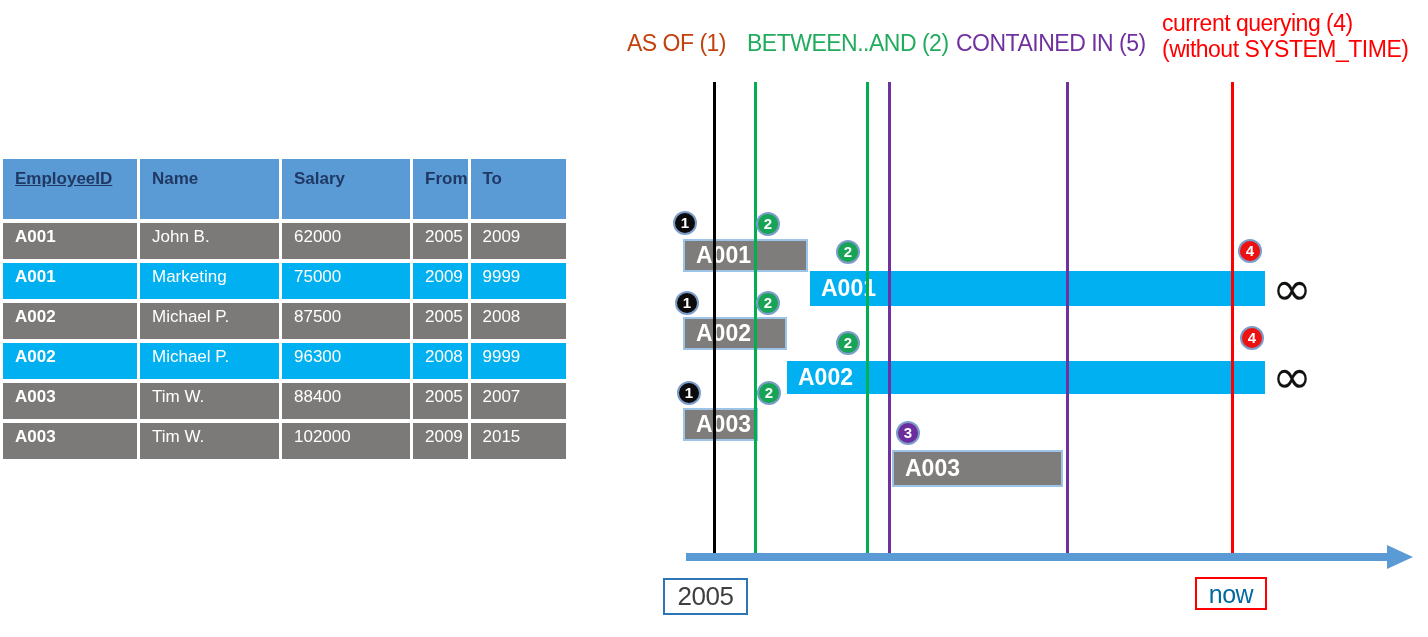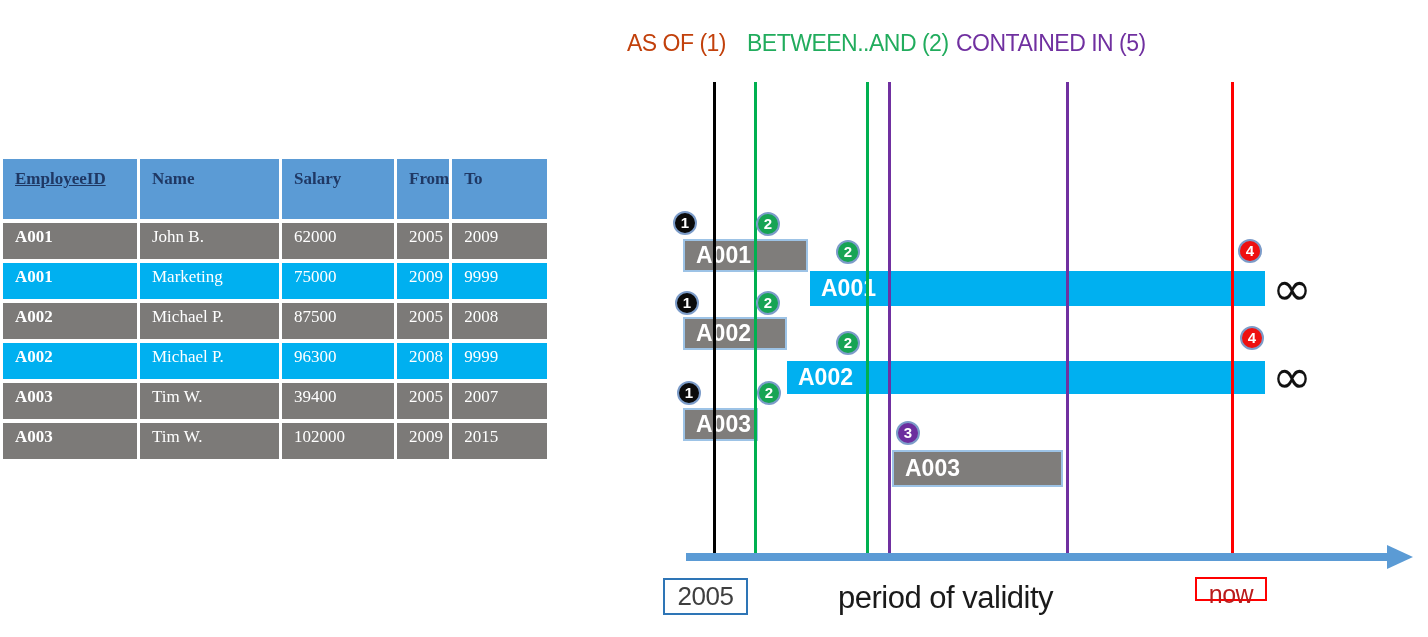--- a/index.html
+++ b/index.html
@@ -2,30 +2,30 @@
 <html><head>
 <meta charset="utf-8">
 <style>
   * { margin:0; padding:0; box-sizing:border-box; }
   html,body { background:#fff; }
   body { font-family:"Liberation Sans","DejaVu Sans",sans-serif; }
   .page { position:relative; width:1428px; height:637px; background:#ffffff; overflow:hidden; }
 
   
   table.emp { position:absolute; left:0; top:155px; border-collapse:separate; border-spacing:3px 4px; }
-  table.emp th, table.emp td { padding:0 0 8px 12px;font-family:Liberation Serif, serif; }
+  table.emp th, table.emp td { padding:0 0 8px 12px; }
   table.emp th {
     background:#5B9BD5; color:#1F3864; font-weight:bold; font-size:17px;
     text-align:left; vertical-align:top; padding-top:10px; height:60px;
   }
   table.emp td { height:36px; font-size:17px; color:#ffffff; vertical-align:middle; }
   tr.row-gray td { background:#7C7A78; }
   tr.row-cyan td { background:#00B0F0; }
   td.col-id { font-weight:bold; }
-  .c0 { width:134px; } .c1 { width:139px; } .c2 { width:112px; } .c3 { width:49px; } .c4 { width:95px; }
+  .c0 { width:134px; } .c1 { width:139px; } .c2 { width:128px; } .c3 { width:49px; } .c4 { width:95px; }
   .u { text-decoration:underline; }
 
   
   .legend-label { position:absolute; font-size:23px; letter-spacing:-0.5px; white-space:nowrap; line-height:26px; }
 
   
   .vline { position:absolute; top:82px; height:476px; width:3px; }
 
   
   .bar { position:absolute; display:flex; align-items:center; }
@@ -48,22 +48,22 @@
   
   .axis-line { position:absolute; background:#5B9BD5; height:8px; }
   .axis-arrowhead { position:absolute; width:0; height:0;
       border-top:12px solid transparent; border-bottom:12px solid transparent;
       border-left:26px solid #5B9BD5; }
 
   
   .year-box { position:absolute; width:85px; height:37px; border:2px solid #2E75B6;
       color:#3f3f3f; font-size:26px; letter-spacing:-0.5px; text-align:center; line-height:33px; }
   .axis-title { position:absolute; font-size:31px; letter-spacing:-0.5px; color:#1a1a1a; white-space:nowrap; }
-  .now-box { position:absolute; width:72px; height:24px; border:2px solid #FF0000;
-      color:#b91c1c; font-size:25px; letter-spacing:-0.5px; text-align:center; line-height:31px; }
+  .now-box { position:absolute; width:72px; height:33px; border:2px solid #FF0000;
+      color:#0369a1; font-size:25px; letter-spacing:-0.5px; text-align:center; line-height:31px; }
 </style>
 </head>
 <body>
 
 <div class="page">
 
   <table class="emp">
     <thead>
       <tr>
         <th class="c0"><span class="u">EmployeeID</span></th>
@@ -98,37 +98,41 @@
       <tr class="row-cyan">
         <td class="col-id">A002</td>
         <td>Michael P.</td>
         <td>96300</td>
         <td>2008</td>
         <td>9999</td>
       </tr>
       <tr class="row-gray">
         <td class="col-id">A003</td>
         <td>Tim W.</td>
-        <td>39400</td>
+        <td>88400</td>
         <td>2005</td>
         <td>2007</td>
       </tr>
       <tr class="row-gray">
         <td class="col-id">A003</td>
         <td>Tim W.</td>
         <td>102000</td>
         <td>2009</td>
         <td>2015</td>
       </tr>
     </tbody>
   </table>
 
   <div class="legend-label" style="left:627px;top:30px;color:#c2410c">AS OF (1)</div>
   <div class="legend-label" style="left:747px;top:30px;color:#21AC5D">BETWEEN..AND (2)</div>
   <div class="legend-label" style="left:956px;top:30px;color:#7030A0">CONTAINED IN (5)</div>
+  <div class="legend-label" style="left:1162px;top:10px;color:#FF0000">
+    <div>current querying (4)</div>
+    <div>(without SYSTEM_TIME)</div>
+  </div>
 
   <div class="bar bar-gray" style="left:683px;top:239px;width:125px;height:33px">
     <span class="bar-label">A001</span>
   </div>
   <div class="bar bar-cyan" style="left:810px;top:271px;width:455px;height:35px">
     <span class="bar-label">A001</span>
   </div>
   <div class="bar bar-gray" style="left:683px;top:317px;width:104px;height:33px">
     <span class="bar-label">A002</span>
   </div>
@@ -161,16 +165,15 @@
   <div class="marker m-red" style="left:1238px;top:239px">4</div>
   <div class="marker m-red" style="left:1240px;top:326px">4</div>
 
   <div class="infinity" style="left:1272px;top:264px">∞</div>
   <div class="infinity" style="left:1272px;top:352px">∞</div>
 
   <div class="axis-line" style="left:686px;top:553px;width:701px"></div>
   <div class="axis-arrowhead" style="left:1387px;top:545px"></div>
 
   <div class="year-box" style="left:663px;top:578px">2005</div>
-  <div class="axis-title" style="left:838px;top:580px">period of validity</div>
   <div class="now-box" style="left:1195px;top:577px">now</div>
 
 </div>
 
 </body></html>

